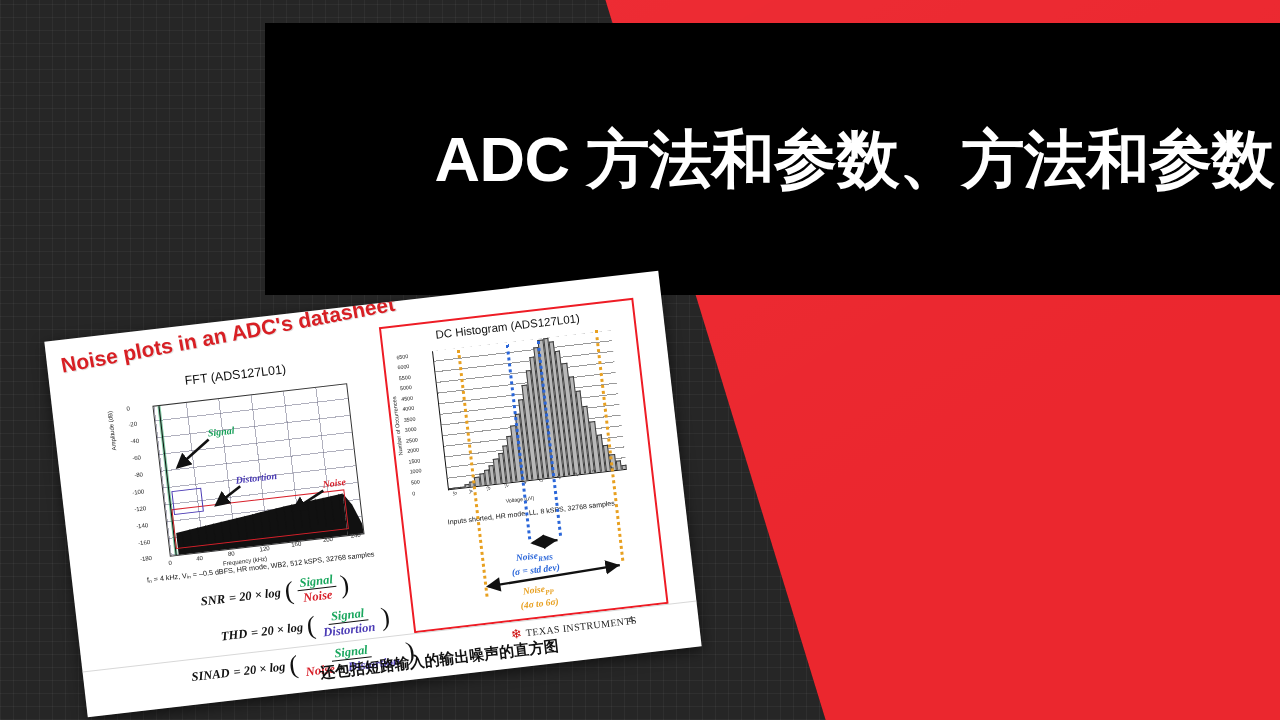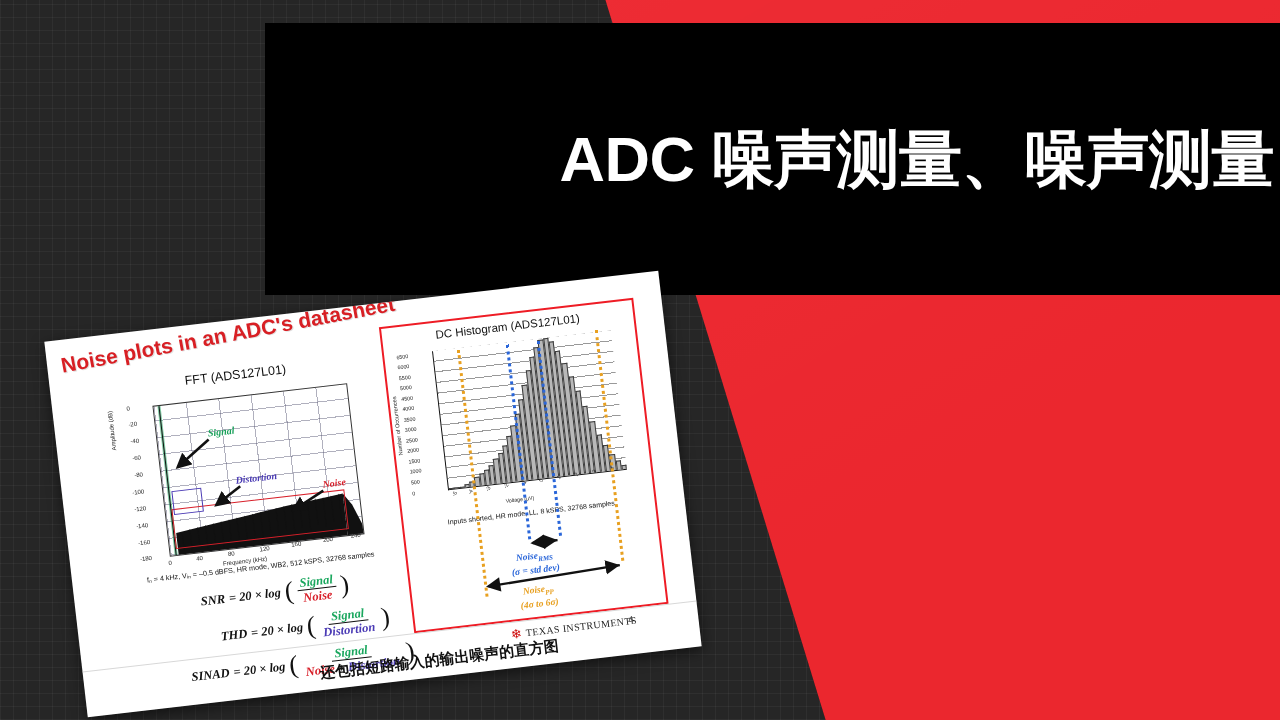--- a/index.html
+++ b/index.html
@@ -192,21 +192,21 @@
 </style>
 </head>
 <body>
 
 <div id="bg-dark"></div>
 <div id="bg-lower-dark"></div>
 <div id="bg-red-shape"></div>
 <div id="bg-red-shade"></div>
 
 <div id="title-band">
-  <div id="title-text">ADC 噪声测量、噪声测量</div>
+  <div id="title-text">ADC 方法和参数、方法和参数</div>
 </div>
 
 <div id="slide-wrap">
   <div id="slide">
 
     <div id="slide-title">Noise plots in an ADC's datasheet</div>
 
     <div id="fft-panel">
       <div id="fft-title">FFT (ADS127L01)</div>
 

